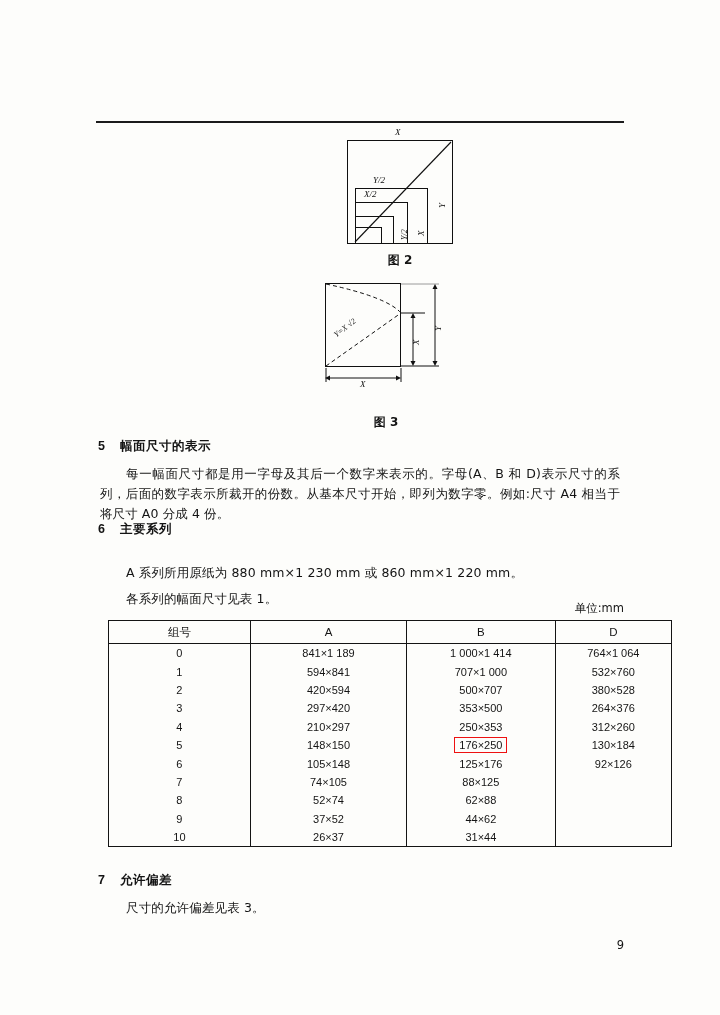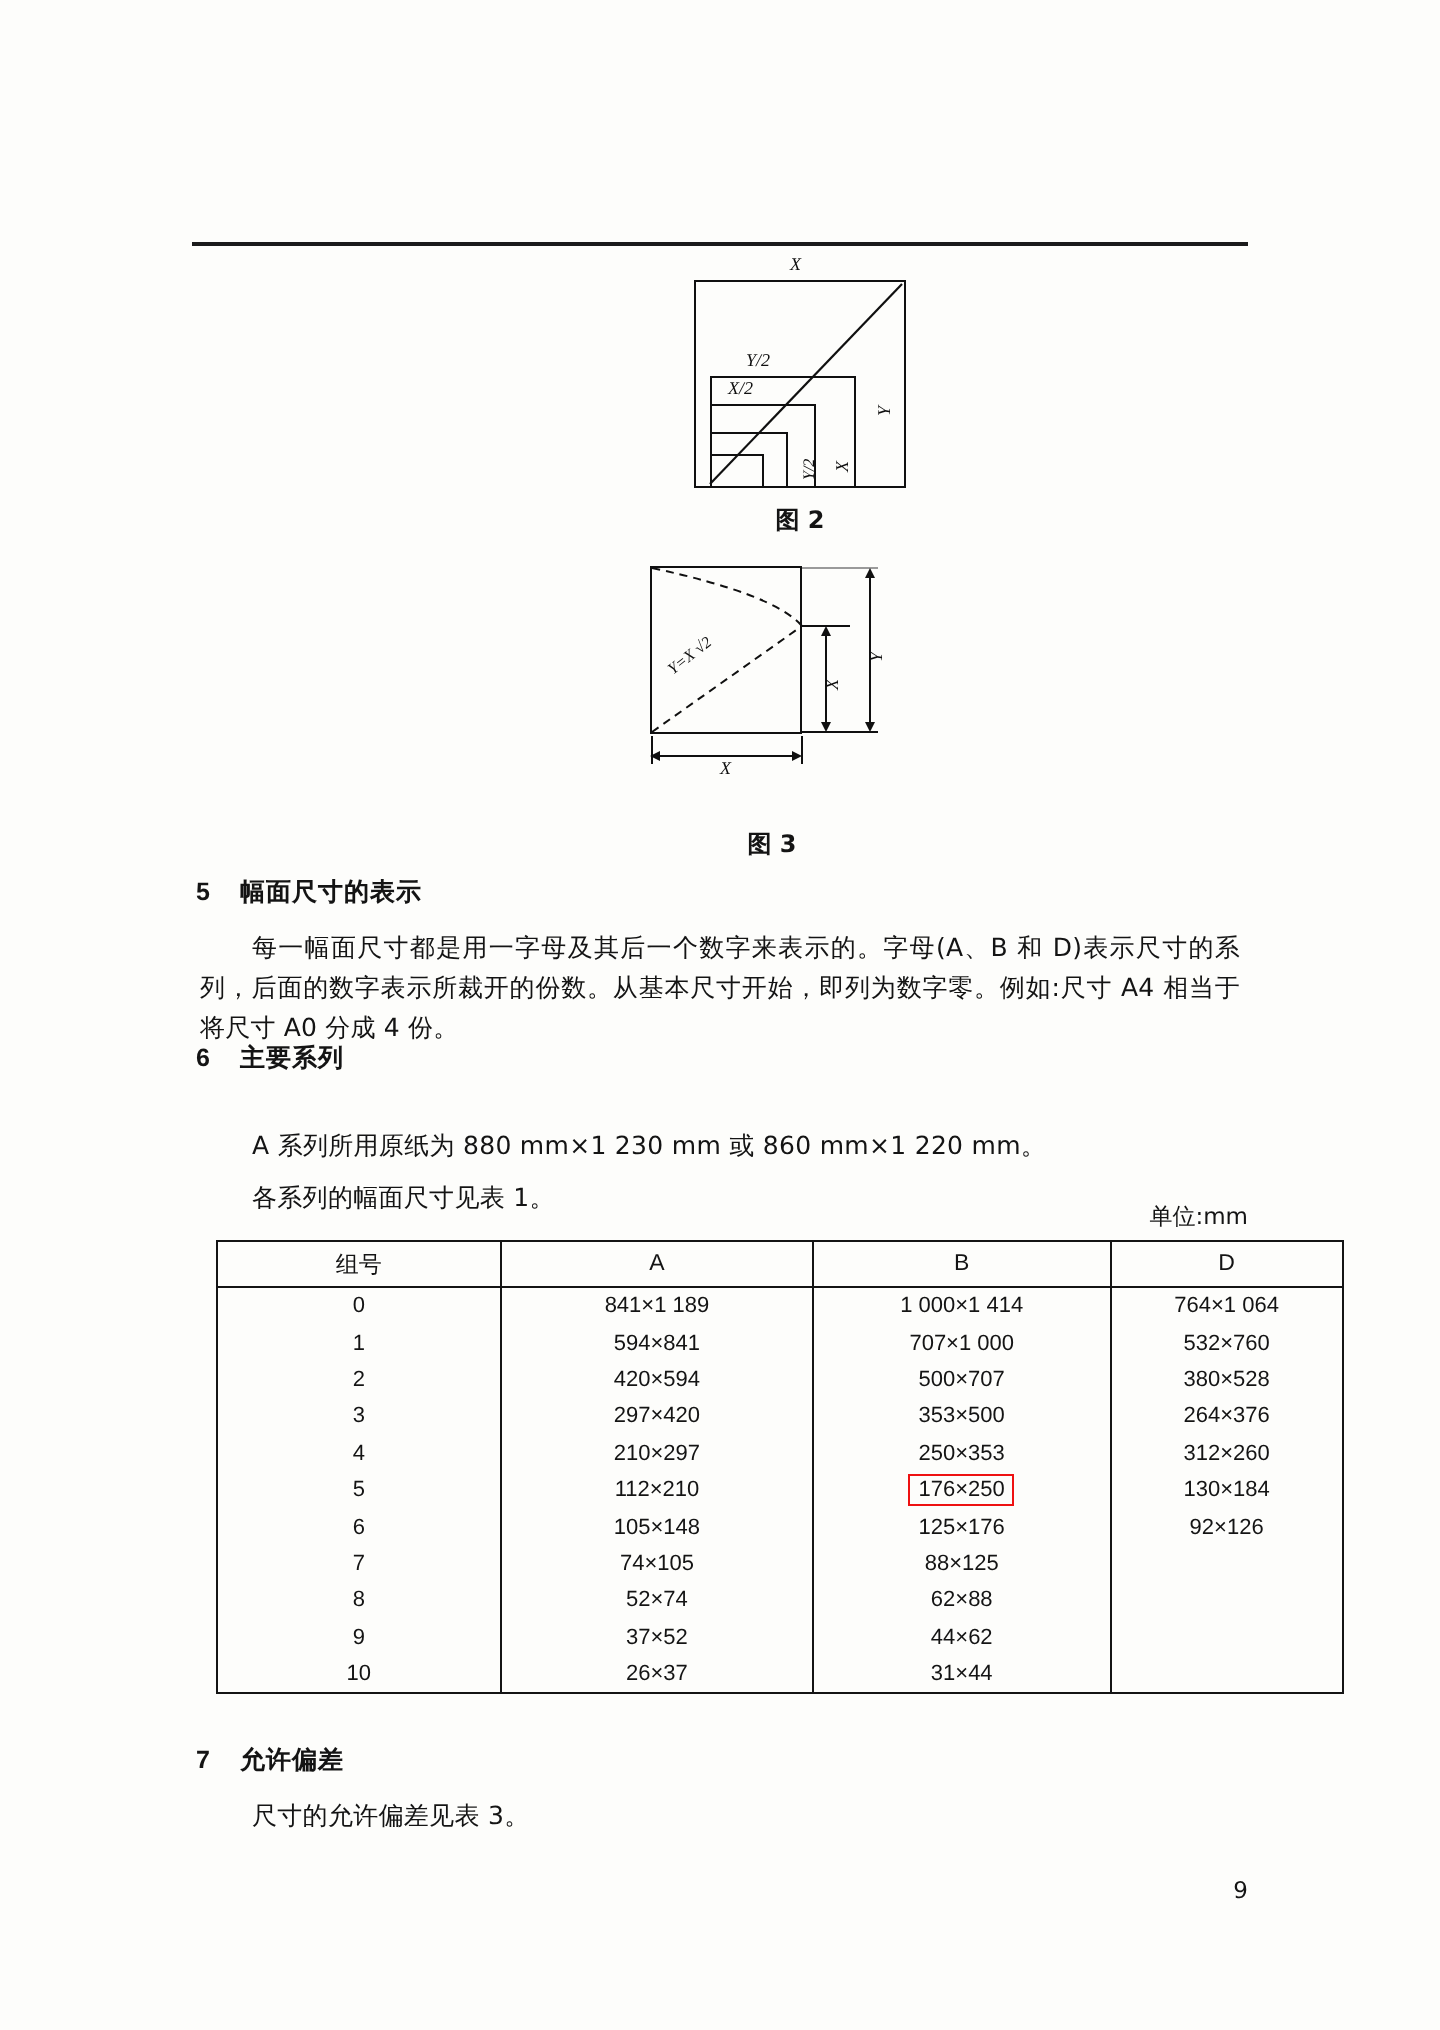--- a/index.html
+++ b/index.html
@@ -341,21 +341,21 @@
           <td class="col-d">264×376</td>
         </tr>
         <tr>
           <td class="col-grp">4</td>
           <td class="col-a">210×297</td>
           <td class="col-b">250×353</td>
           <td class="col-d">312×260</td>
         </tr>
         <tr>
           <td class="col-grp">5</td>
-          <td class="col-a">112×210</td>
+          <td class="col-a">148×150</td>
           <td class="col-b hl-cell"><span class="hl-box">176×250</span></td>
           <td class="col-d">130×184</td>
         </tr>
         <tr>
           <td class="col-grp">6</td>
           <td class="col-a">105×148</td>
           <td class="col-b">125×176</td>
           <td class="col-d">92×126</td>
         </tr>
         <tr>

